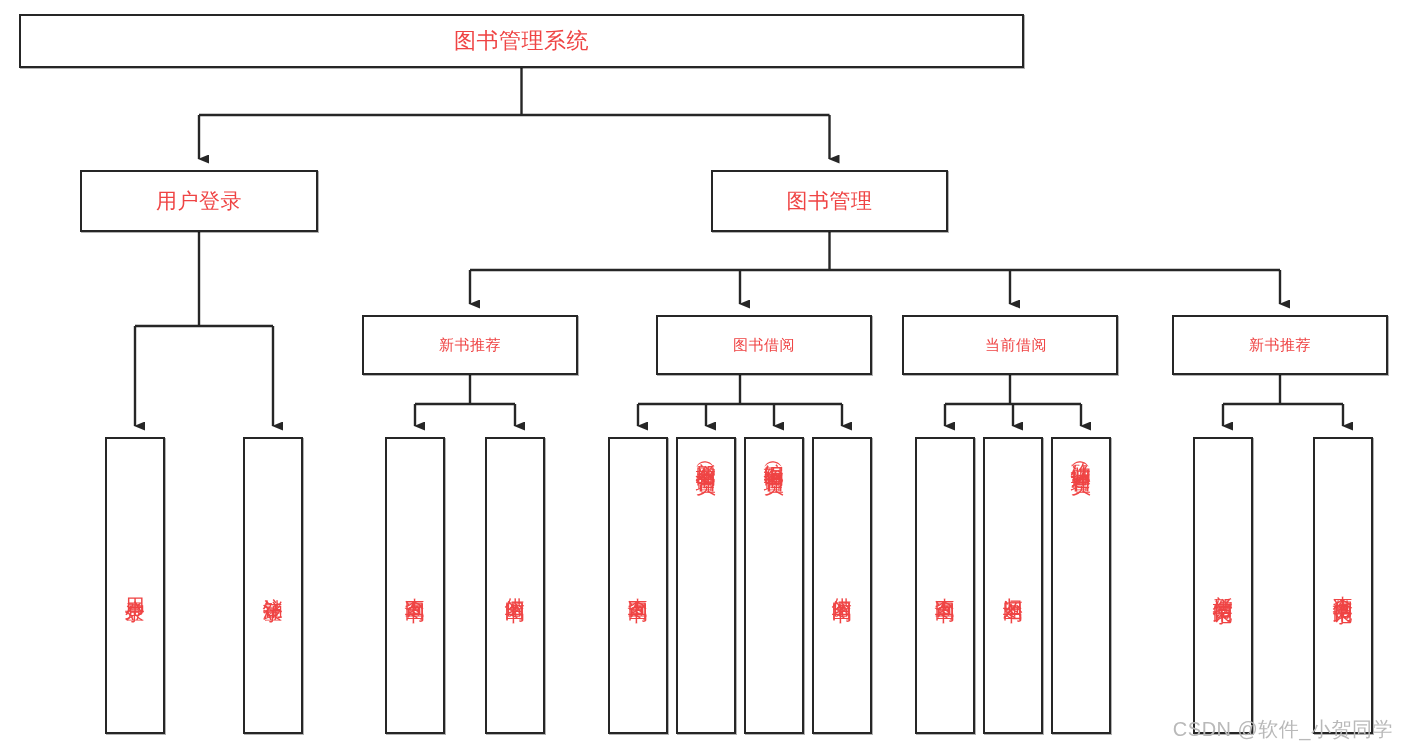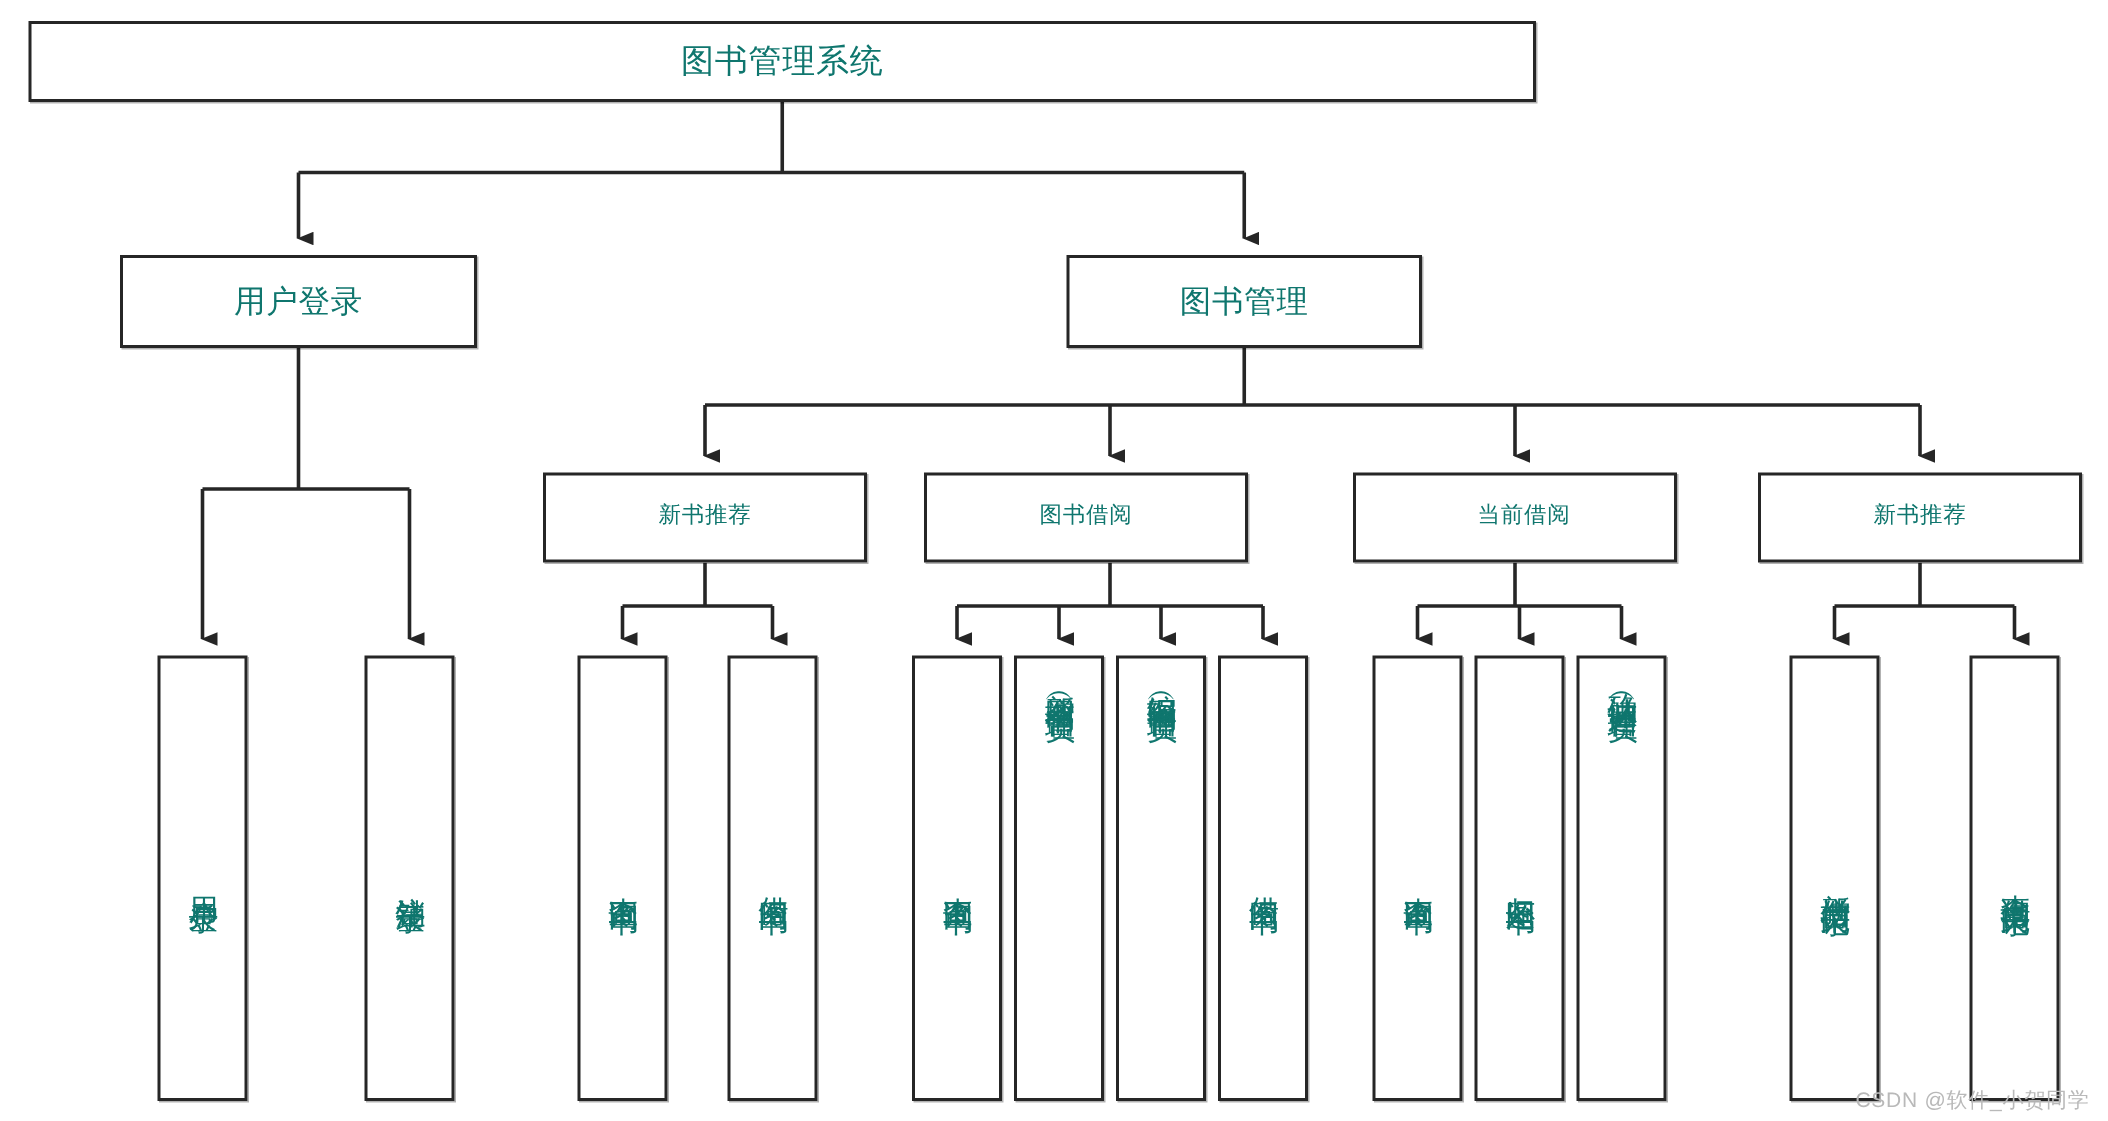--- a/index.html
+++ b/index.html
@@ -30,27 +30,26 @@
     position: absolute;
     box-sizing: border-box;
     background: #ffffff;
     border: 2px solid #262626;
     display: flex;
     align-items: center;
     justify-content: center;
     box-shadow: 1px 1px 0 0 rgba(0,0,0,0.30);
   }
   .node-label {
-    color: #0f766e;
+    color: #ef4444;
     font-size: 21px;
     line-height: 1.18;
     letter-spacing: 0.5px;
     white-space: nowrap;
     text-align: left;
-    font-family: Liberation Serif, serif;
   }
   .node.root .node-label { font-size: 22px; }
   .node.level2 .node-label { font-size: 21px; }
   .node.level3 .node-label { font-size: 15px; }
   .node.leaf {
     align-items: flex-start;
     justify-content: center;
     padding-top: 8px;
   }
   .node.leaf .node-label {
@@ -63,21 +62,21 @@
     max-height: 280px;
   }
   .node.leaf.center-text {
     align-items: center;
     padding-top: 0;
   }
   #watermark {
     position: absolute;
     right: 12px;
     bottom: 4px;
-    font-size: 14px;
+    font-size: 20px;
     color: #b9b9b9;
     letter-spacing: 0.5px;
     white-space: nowrap;
     user-select: none;
   }
 </style>
 </head>
 <body>
 
 <div id="diagram-canvas">
@@ -134,21 +133,21 @@
   </div>
 
   <div class="node level2" style="left:711px; top:170px; width:237px; height:62px;">
     <span class="node-label">图书管理</span>
   </div>
 
   <div class="node level3" style="left:362px; top:315px; width:216px; height:60px;">
     <span class="node-label">新书推荐</span>
   </div>
 
-  <div class="node level3" style="left:616px; top:315px; width:216px; height:60px;">
+  <div class="node level3" style="left:656px; top:315px; width:216px; height:60px;">
     <span class="node-label">图书借阅</span>
   </div>
 
   <div class="node level3" style="left:902px; top:315px; width:216px; height:60px;padding-left:12px;">
     <span class="node-label">当前借阅</span>
   </div>
 
   <div class="node level3" style="left:1172px; top:315px; width:216px; height:60px;">
     <span class="node-label">新书推荐</span>
   </div>

